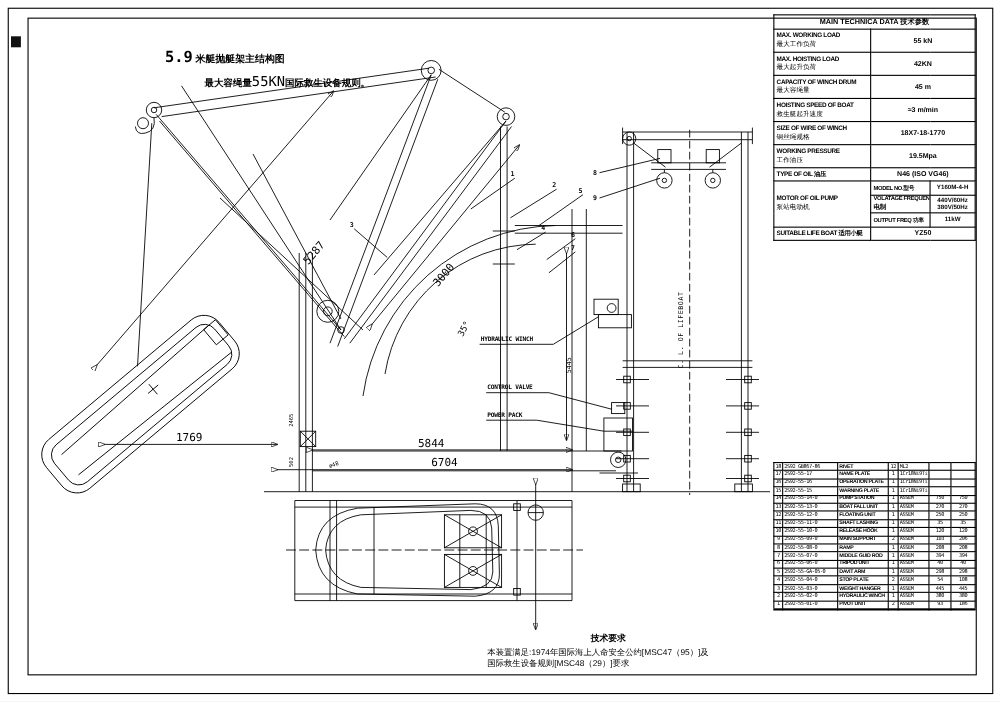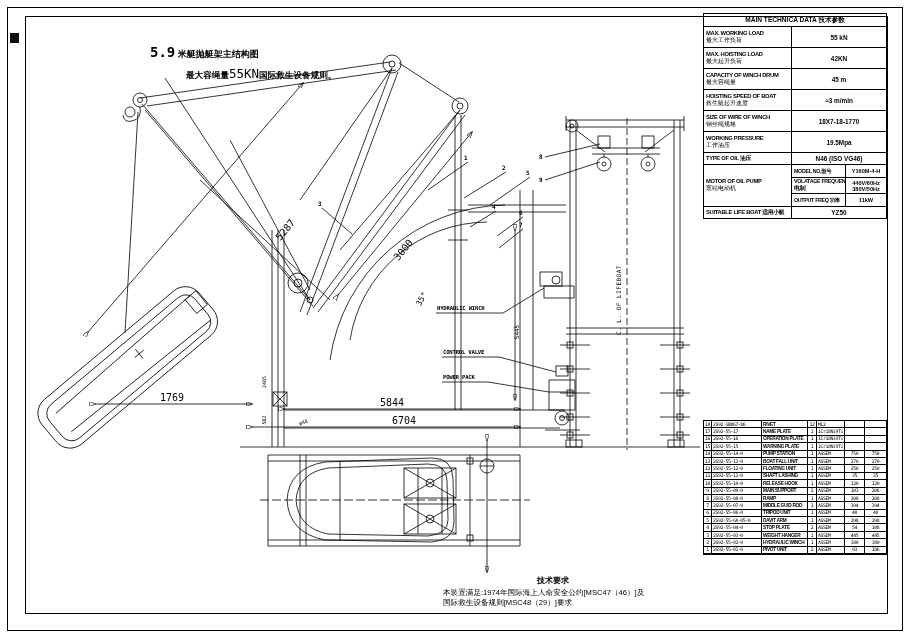--- a/index.html
+++ b/index.html
@@ -595,16 +595,16 @@
           <td>ASSEM</td>
           <td class="ct">93</td>
           <td class="ct">186</td>
         </tr>
       </tbody>
   </table>
 
 
   <div class="techcn">
     <div class="t">技术要求</div>
-    <div class="l">本装置满足:1974年国际海上人命安全公约[MSC47（46）]及</div>
+    <div class="l">本装置满足:1974年国际海上人命安全公约[MSC47（95）]及</div>
     <div class="l">国际救生设备规则[MSC48（29）]要求</div>
   </div>
 </div>
 
 </body></html>

